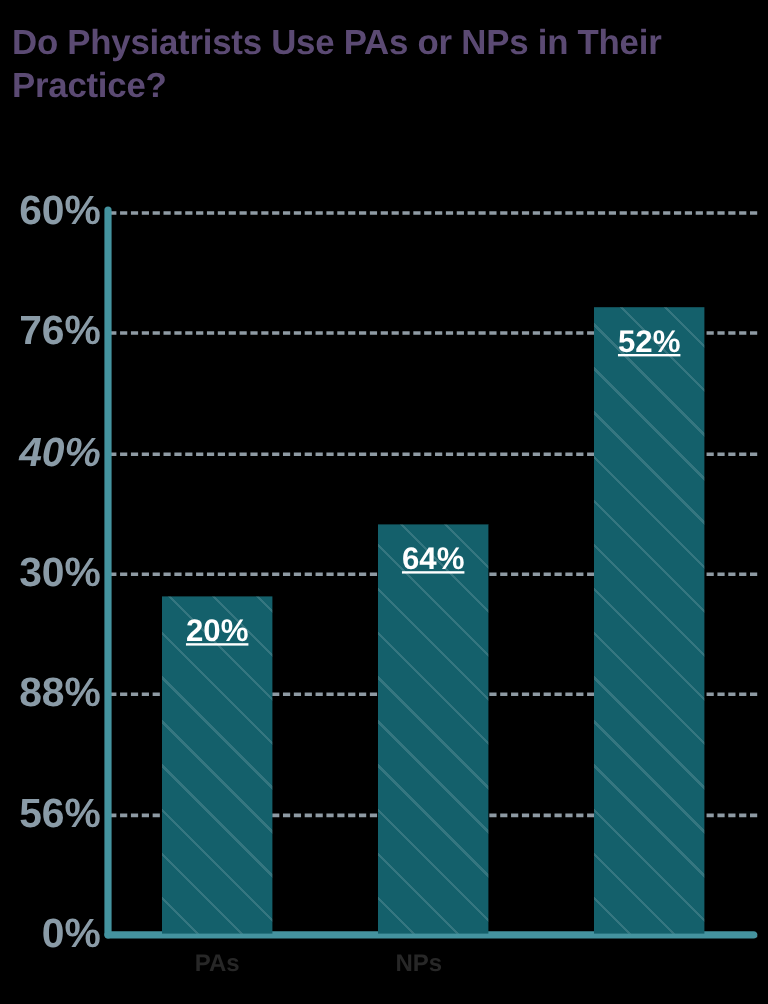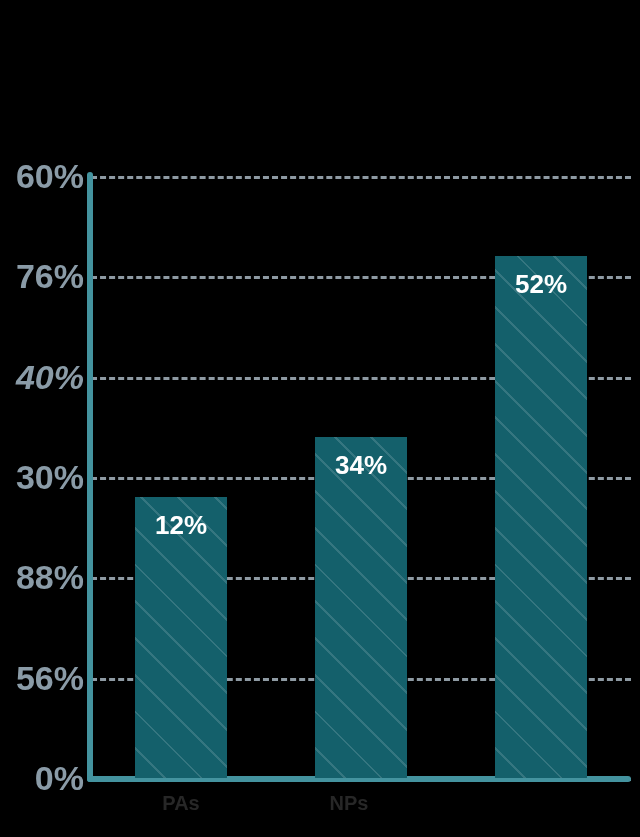--- a/index.html
+++ b/index.html
@@ -123,20 +123,21 @@
   .bar-value {
     position: absolute;
     left: 0;
     right: 0;
     top: 14px;
     text-align: center;
     color: #ffffff;
     font-size: 26px;
     font-weight: 700;
     line-height: 28px;
+    text-decoration: underline;
   }
 
   
   .xticks {
     position: absolute;
     left: 91px;
     top: 786px;
     width: 540px;
     height: 44px;
   }
@@ -149,20 +150,21 @@
     font-size: 20px;
     font-weight: 700;
     line-height: 34px;
   }
 </style>
 </head>
 <body>
 
 <div id="chart-root">
 
+  <div class="chart-title">Do Physiatrists Use PAs or NPs in Their Practice?</div>
 
   <div class="plot">
     <div class="gridlines" id="gridlines">
         <div class="gridline" style="top: 0px;"></div>
         <div class="gridline" style="top: 100.333px;"></div>
         <div class="gridline" style="top: 200.667px;"></div>
         <div class="gridline" style="top: 301px;"></div>
         <div class="gridline" style="top: 401.333px;"></div>
         <div class="gridline" style="top: 501.667px;"></div>
         <div class="gridline" style="top: 602px;"></div>
@@ -177,24 +179,24 @@
       <div class="ytick" style="top: 100.333px;">76%</div>
       <div class="ytick" style="top: 200.667px; font-style: italic;">40%</div>
       <div class="ytick" style="top: 301px;">30%</div>
       <div class="ytick" style="top: 401.333px;">88%</div>
       <div class="ytick" style="top: 501.667px;">56%</div>
       <div class="ytick" style="top: 602px;">0%</div>
     </div>
 
   <div class="bars" id="bars">
       <div class="bar" style="left: 44px; height: 280.933px;">
-        <div class="bar-value">12%</div>
+        <div class="bar-value">20%</div>
       </div>
       <div class="bar" style="left: 224px; height: 341.133px;">
-        <div class="bar-value">34%</div>
+        <div class="bar-value">64%</div>
       </div>
       <div class="bar" style="left: 404px; height: 521.733px;">
         <div class="bar-value">52%</div>
       </div>
     </div>
 
   <div class="xticks" id="xticks">
       <div class="xtick" style="left: 10px;">PAs</div>
       <div class="xtick" style="left: 178px;">NPs</div>
     </div>

